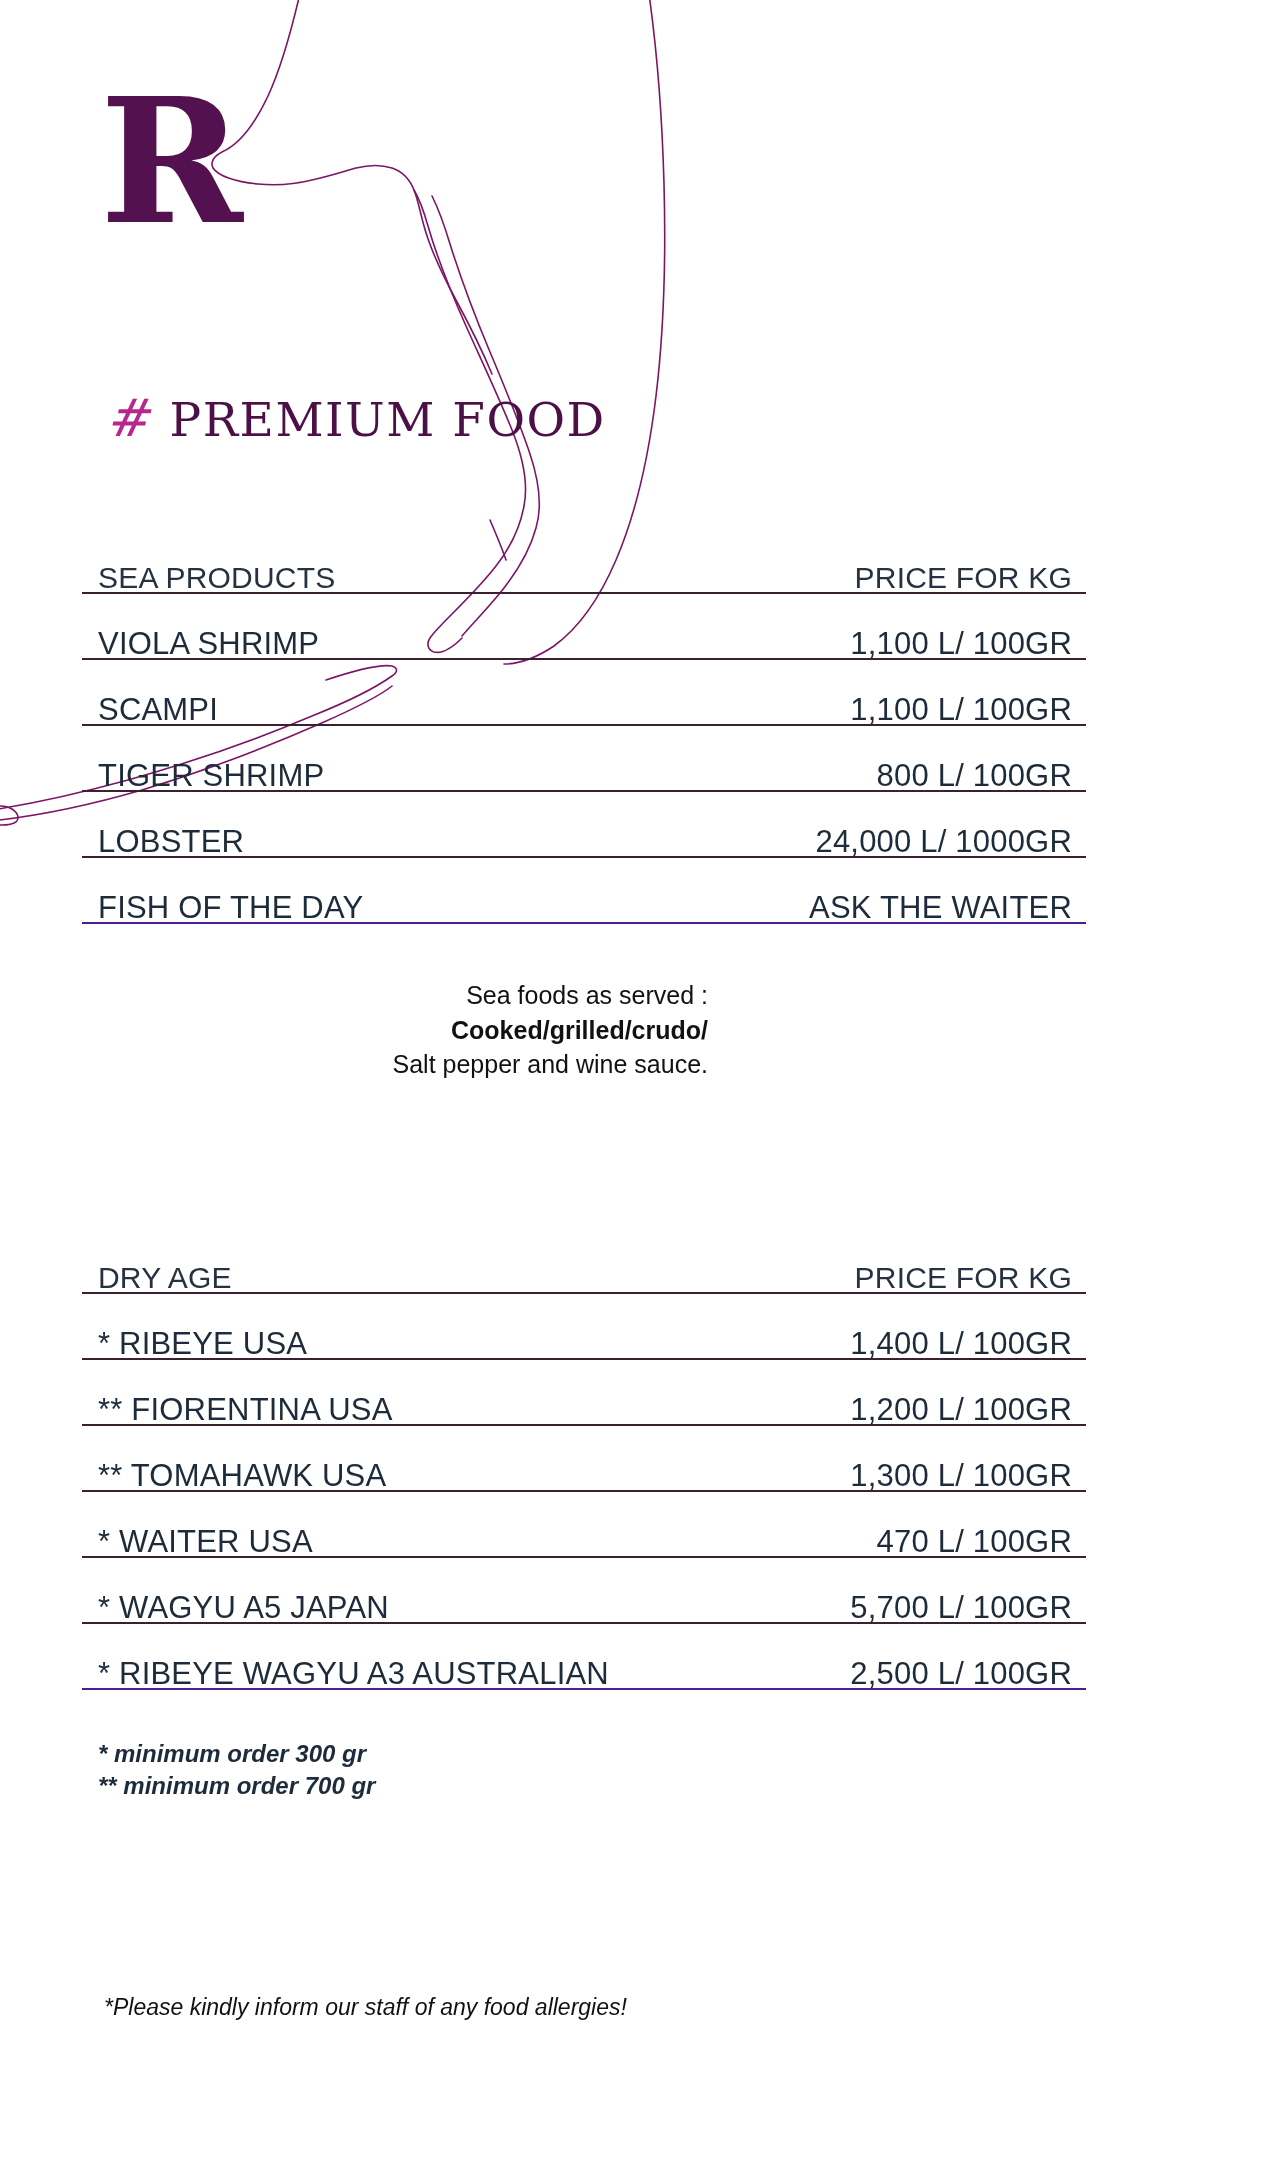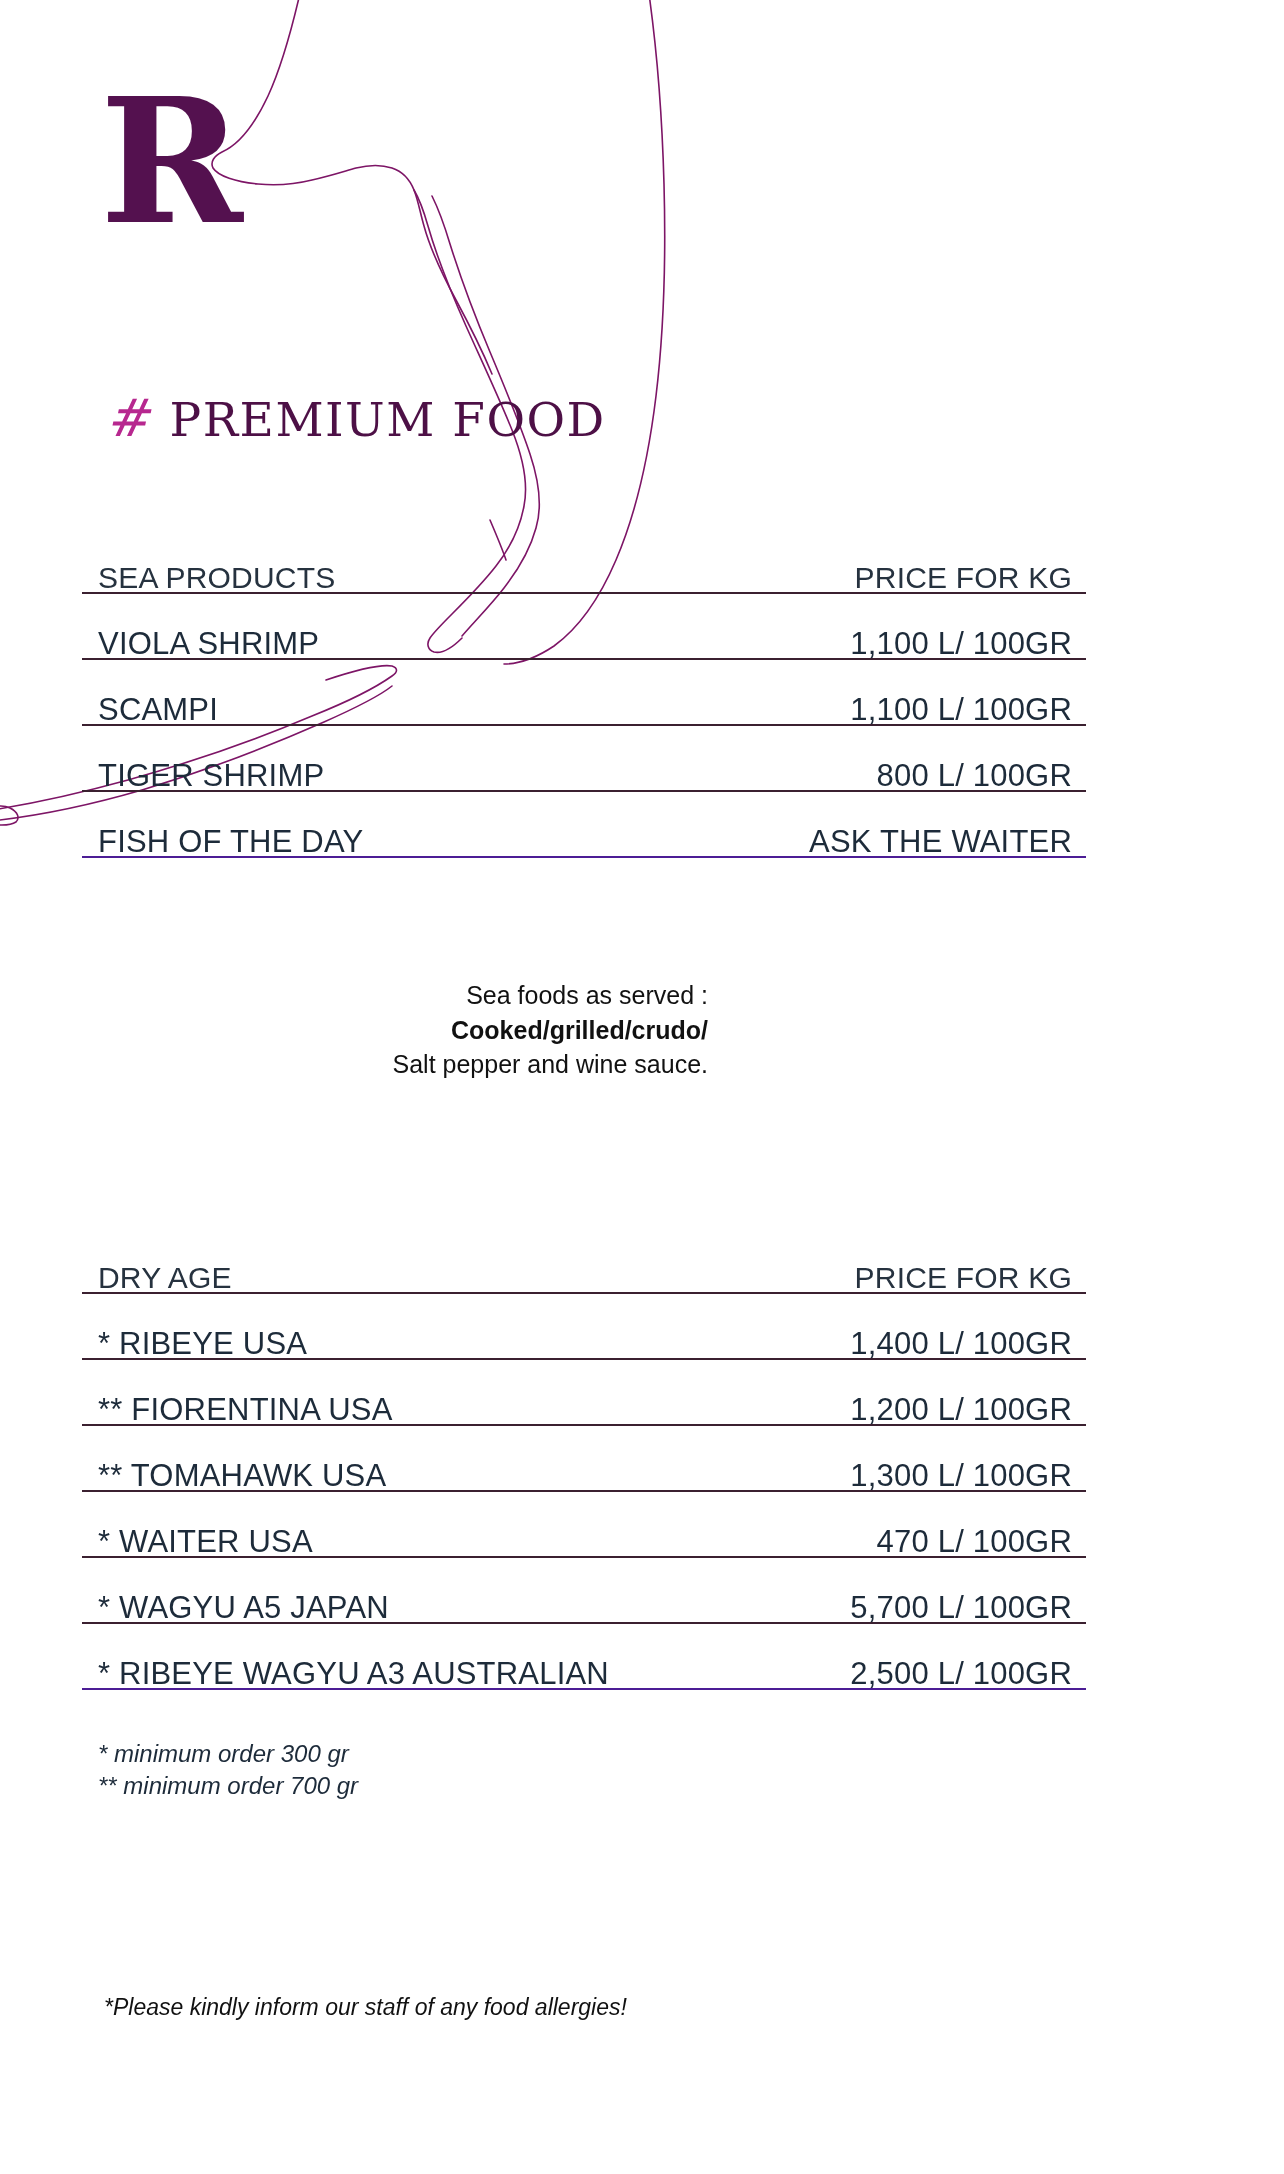--- a/index.html
+++ b/index.html
@@ -138,21 +138,21 @@
   .served-note .line.strong { font-weight: 700; }
 
   .min-order-note {
     position: absolute;
     left: 98px;
     top: 1738px;
   }
   .min-order-note .line {
     font-family: "Liberation Sans", sans-serif;
     font-style: italic;
-    font-weight: 400;
+    font-weight: 700;
     font-size: 24px;
     color: #1d2b3a;
     line-height: 1.35;
     white-space: nowrap;
   }
 
   .allergy-note {
     position: absolute;
     left: 104px;
     top: 1994px;
@@ -244,20 +244,24 @@
       <span class="cell-price">1,100 L/ 100GR</span>
     </div>
     <div class="menu-row">
       <span class="cell-name">SCAMPI</span>
       <span class="cell-price">1,100 L/ 100GR</span>
     </div>
     <div class="menu-row">
       <span class="cell-name">TIGER SHRIMP</span>
       <span class="cell-price">800 L/ 100GR</span>
     </div>
+    <div class="menu-row">
+      <span class="cell-name">LOBSTER</span>
+      <span class="cell-price">24,000 L/ 1000GR</span>
+    </div>
     <div class="menu-row last-row">
       <span class="cell-name">FISH OF THE DAY</span>
       <span class="cell-price">ASK THE WAITER</span>
     </div>
   </div>
 
   <div class="served-note">
     <div class="line">Sea foods as served :</div>
     <div class="line strong">Cooked/grilled/crudo/</div>
     <div class="line">Salt pepper and wine sauce.</div>

